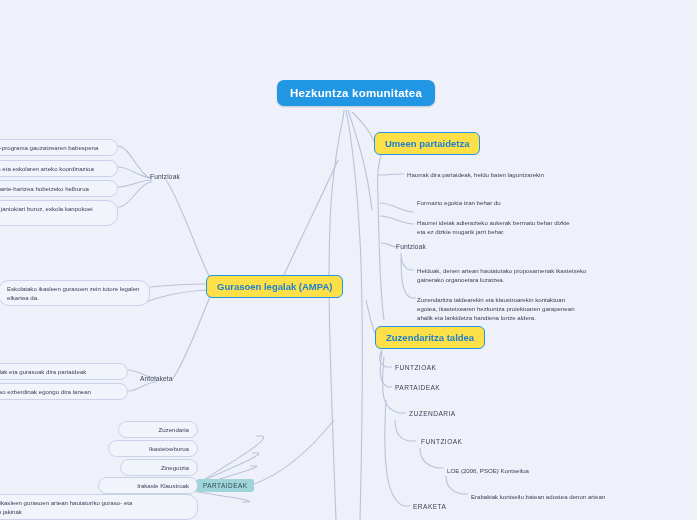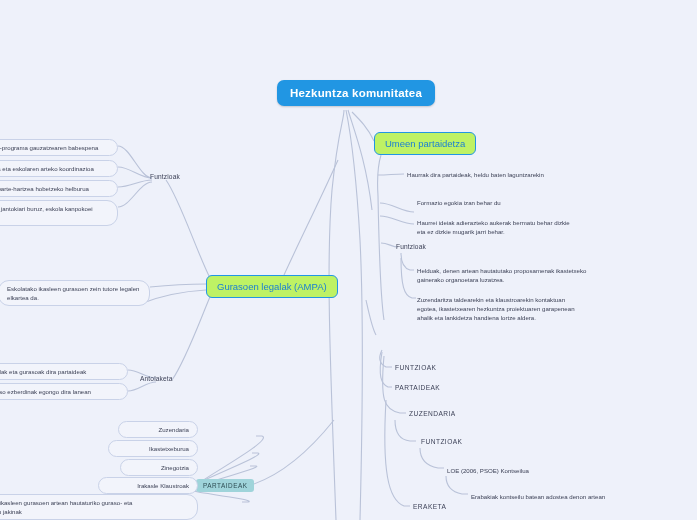--- a/index.html
+++ b/index.html
@@ -26,23 +26,23 @@
     color: #ffffff;
     font-weight: bold;
     font-size: 11.5px;
     letter-spacing: .2px;
     border-radius: 7px;
     padding: 7px 13px;
     box-shadow: 0 1px 2px rgba(0,0,0,.18);
     text-align: left;
   }
   .l1 {
-    background: #bef264;
+    background: #fde047;
     color: #1a7fd4;
-    font-weight: normal;
+    font-weight: bold;
     font-size: 9.5px;
     border: 1.4px solid #2196e3;
     border-radius: 6px;
     padding: 5px 10px;
     text-align: center;
   }
   .l2 {
     color: #3a3f55;
     font-size: 6.6px;
     padding: 1px 3px;
@@ -135,20 +135,21 @@
   <div class="node leaf" style="left:414px; top:216px; width:190px;">Haurrei ideiak adierazteko aukerak bermatu behar dizkie
 eta ez dizkie mugarik jarri behar.</div>
 
   <div class="node l2" style="left:393px; top:242px;">Funtzioak</div>
   <div class="node leaf" style="left:414px; top:264px; width:192px;">Helduak, denen artean hautatutako proposamenak ikastetxeko
 gainerako organoetara luzatzea.</div>
   <div class="node leaf" style="left:414px; top:293px; width:192px;">Zuzendaritza taldearekin eta klaustroarekin kontaktuan
 egotea, ikastetxearen hezkuntza proiektuaren garapenean
 ahalik eta lankidetza handiena lortze aldera.</div>
 
+  <div class="node l1" style="left:375px; top:326px;">Zuzendaritza taldea</div>
 
   <div class="node l2 caps" style="left:392px; top:363px;">FUNTZIOAK</div>
   <div class="node l2 caps" style="left:392px; top:383px;">PARTAIDEAK</div>
   <div class="node l2 caps" style="left:406px; top:409px;">ZUZENDARIA</div>
   <div class="node l2 caps" style="left:418px; top:437px;">FUNTZIOAK</div>
   <div class="node leaf" style="left:444px; top:464px; width:200px;">LOE (2006, PSOE) Kontseilua</div>
   <div class="node leaf" style="left:468px; top:490px; width:200px;">Erabakiak kontseilu batean adostea denon artean</div>
   <div class="node l2 caps" style="left:410px; top:502px;">ERAKETA</div>
 
   <div class="node l1" style="left:206px; top:275px;">Gurasoen legalak (AMPA)</div>

